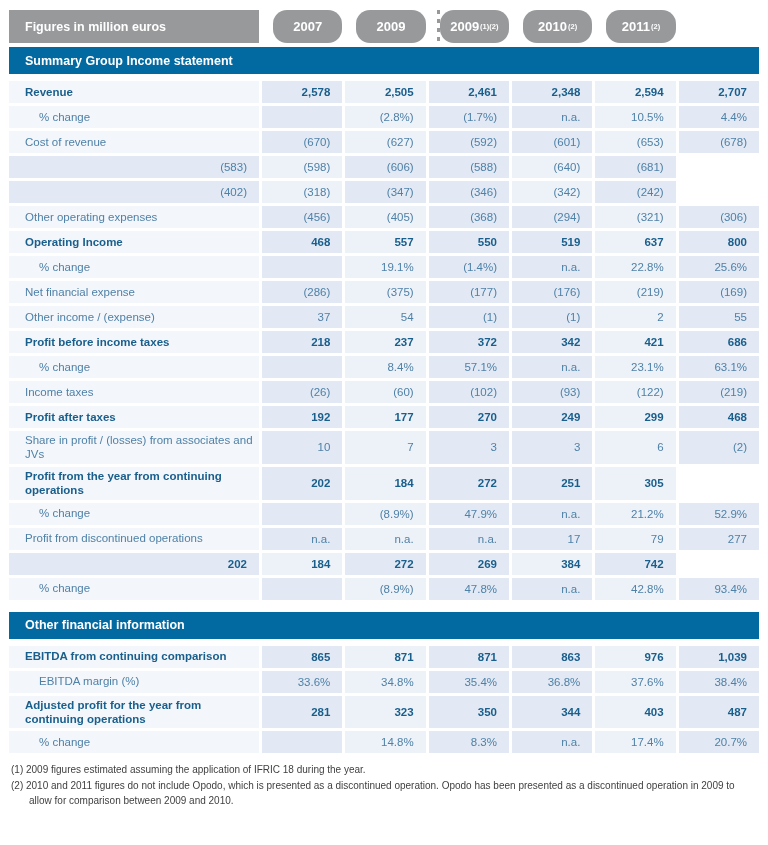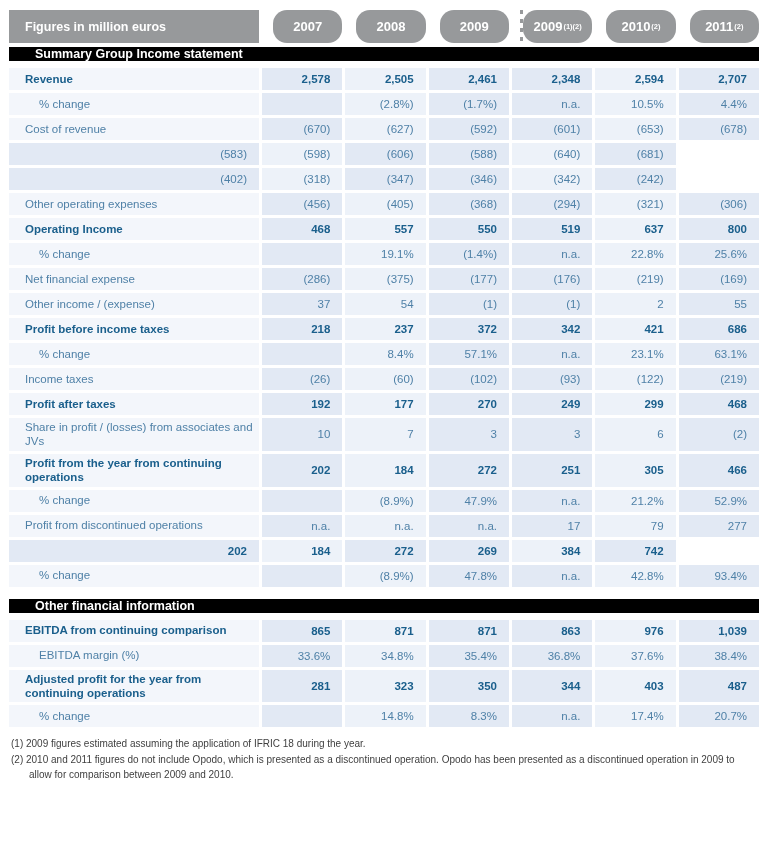--- a/index.html
+++ b/index.html
@@ -58,28 +58,28 @@
     bottom: 0;
     width: 3px;
     background: repeating-linear-gradient(
       to bottom,
       #97999b 0 4px,
       #ffffff 4px 9px
     );
   }
   
   .section-band {
-    background: #000000;
+    background: #0369a1;
     color: #ffffff;
     font-weight: 700;
     font-size: 12.5px;
-    height: 14px;
+    height: 27px;
     display: flex;
     align-items: center;
-    padding-left: 26px;
+    padding-left: 16px;
     margin-bottom: 7px;
   }
   .section-gap { height: 12px; }
   
   .tbody {
     display: flex;
     flex-direction: column;
     row-gap: 3px;
   }
   .trow {
@@ -132,23 +132,20 @@
 
   <div class="thead">
     <div class="hcell h-label">
       <span>Figures in million euros</span>
     </div>
 
   <div class="hcell h-year">
         <span>2007</span>
       </div>
       <div class="hcell h-year">
-        <span>2008</span>
-      </div>
-      <div class="hcell h-year">
         <span>2009</span>
       </div>
       <div class="hcell h-year dashed-left">
         <span>2009</span>
         <sup>(1)(2)</sup>
       </div>
       <div class="hcell h-year">
         <span>2010</span>
         <sup>(2)</sup>
       </div>
@@ -295,21 +292,20 @@
           <div class="cell value">6</div>
           <div class="cell value shaded">(2)</div>
         </div>
         <div class="trow bold">
           <div class="cell label">Profit from the year from continuing operations</div>
           <div class="cell value shaded">202</div>
           <div class="cell value">184</div>
           <div class="cell value shaded">272</div>
           <div class="cell value shaded">251</div>
           <div class="cell value">305</div>
-          <div class="cell value shaded">466</div>
         </div>
         <div class="trow indent">
           <div class="cell label">% change</div>
           <div class="cell value shaded"></div>
           <div class="cell value">(8.9%)</div>
           <div class="cell value shaded">47.9%</div>
           <div class="cell value shaded">n.a.</div>
           <div class="cell value">21.2%</div>
           <div class="cell value shaded">52.9%</div>
         </div>

